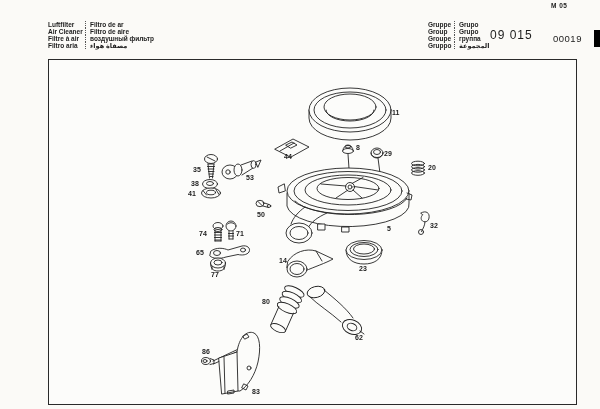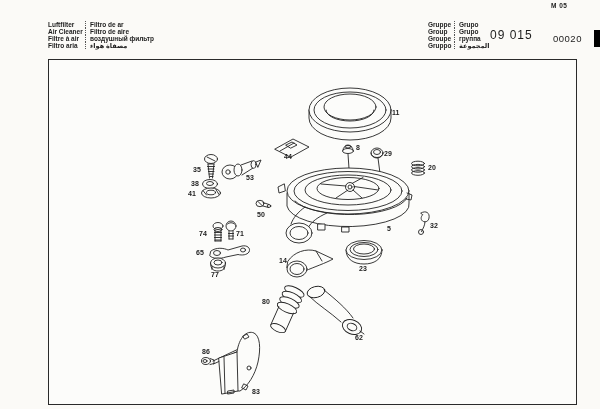--- a/index.html
+++ b/index.html
@@ -60,21 +60,21 @@
     <span class="hdr-a">Groupe</span>
     <span class="hdr-b">группа</span>
   </div>
   <div class="hdr-row">
     <span class="hdr-a">Gruppo</span>
     <span class="hdr-b">المجموعة</span>
   </div>
 </div>
 
 <div class="group-number">09 015</div>
-<div class="sheet-number">00020</div>
+<div class="sheet-number">00019</div>
 <div class="corner-tab"></div>
 
 <div class="frame"></div>
 
 <svg class="art" width="600" height="409" viewBox="0 0 600 409" fill="none" stroke="#222" stroke-width="0.9" stroke-linecap="round" stroke-linejoin="round">
 
   <g>
     <path d="M309,110 l0,8 a41,22 0 0 0 82,0 l0,-8" fill="#fcfcfa"></path>
     <ellipse cx="350" cy="110" rx="41" ry="22" fill="#fcfcfa"></ellipse>
     <ellipse cx="350" cy="110" rx="36" ry="18"></ellipse>

